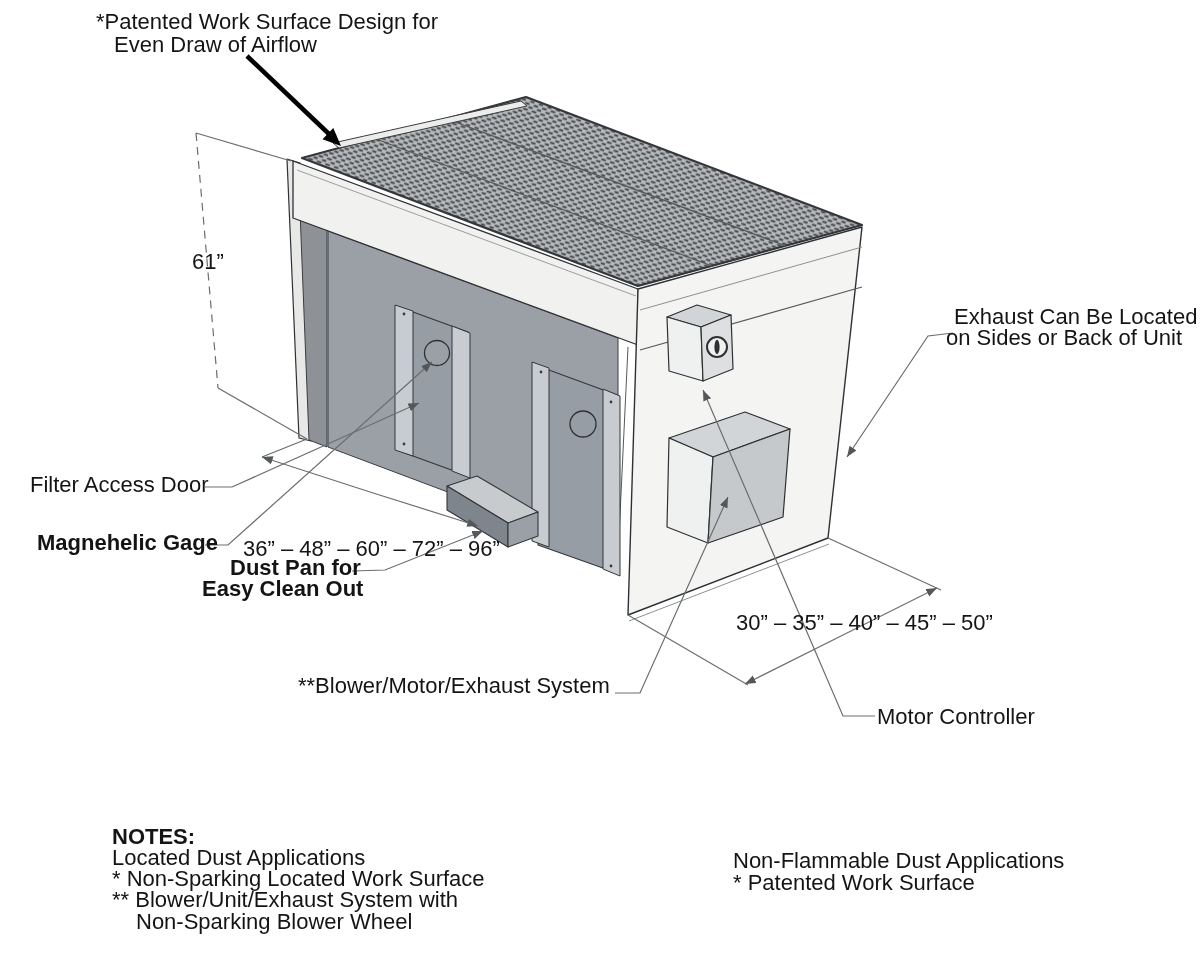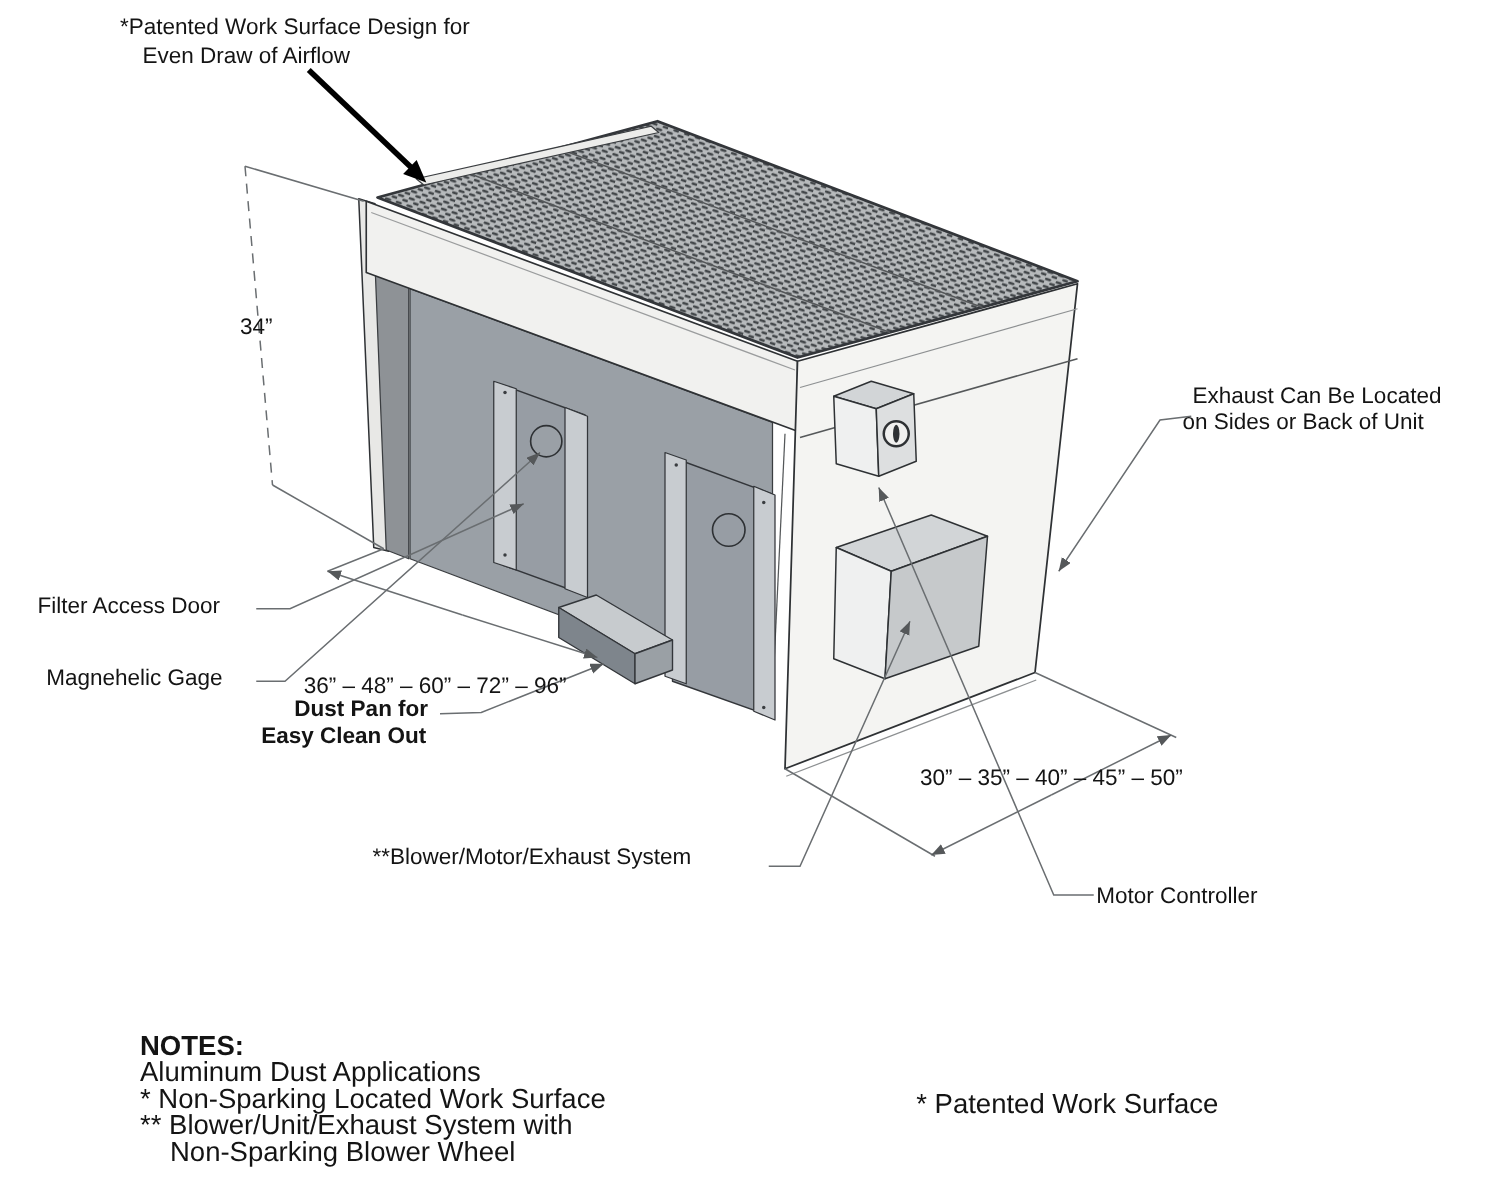--- a/index.html
+++ b/index.html
@@ -1,19 +1,19 @@
 <!DOCTYPE html>
 <html><head>
 <meta charset="utf-8">
 <style>
   html,body{margin:0;padding:0;background:#ffffff;}
   #stage{position:relative;width:1200px;height:955px;background:#ffffff;overflow:hidden;
          font-family:"Liberation Sans","DejaVu Sans",sans-serif;color:#141414;}
   #drawing{position:absolute;left:0;top:0;}
-  .lbl{position:absolute;font-size:18px;line-height:21px;color:#141414;white-space:nowrap;}
+  .lbl{position:absolute;font-size:22px;line-height:21px;color:#141414;white-space:nowrap;}
   .ctr{text-align:center;font-weight:bold;}
   .notes{font-size:22px;text-align:right;}
   .bold{font-weight:bold;}
 </style>
 </head>
 <body>
 
 <div id="stage">
 
   <svg id="drawing" width="1200" height="955" viewBox="0 0 1200 955" xmlns="http://www.w3.org/2000/svg">
@@ -119,40 +119,41 @@
 
     <g>
       <line x1="247" y1="56" x2="329" y2="134" stroke="#000000" stroke-width="4.5"></line>
       <polygon points="341,146 322.5,139.2 333.3,128.0" fill="#000000"></polygon>
     </g>
   </svg>
 
   <div class="lbl" style="left:96px;top:11px;">*Patented Work Surface Design for</div>
   <div class="lbl" style="left:114px;top:34px;">Even Draw of Airflow</div>
 
-  <div class="lbl" style="left:192px;top:251px;">34”</div>
+  <div class="lbl" style="left:192px;top:251px;">61”</div>
 
   <div class="lbl" style="left:30px;top:474px;">Filter Access Door</div>
-  <div class="lbl" style="left:37px;top:532px;">Magnehelic Gage</div>
+  <div class="lbl" style="left:37px;top:532px;font-weight:bold;">Magnehelic Gage</div>
 
   <div class="lbl" style="left:243px;top:518px;margin-top:20px;">36” – 48” – 60” – 72” – 96”</div>
 
   <div class="lbl ctr" style="left:230px;top:557px;width:118px;">Dust Pan for</div>
   <div class="lbl ctr" style="left:202px;top:578px;width:146px;">Easy Clean Out</div>
 
   <div class="lbl" style="left:298px;top:675px;">**Blower/Motor/Exhaust System</div>
 
   <div class="lbl" style="left:736px;top:612px;">30” – 35” – 40” – 45” – 50”</div>
 
   <div class="lbl" style="left:877px;top:706px;">Motor Controller</div>
 
   <div class="lbl" style="left:954px;top:306px;">Exhaust Can Be Located</div>
   <div class="lbl" style="left:946px;top:327px;">on Sides or Back of Unit</div>
 
   <div class="lbl notes bold" style="left:112px;top:826px;">NOTES:</div>
-  <div class="lbl notes" style="left:112px;top:847px;">Aluminum Dust Applications</div>
+  <div class="lbl notes" style="left:112px;top:847px;">Located Dust Applications</div>
   <div class="lbl notes" style="left:112px;top:868px;">* Non-Sparking Located Work Surface</div>
   <div class="lbl notes" style="left:112px;top:889px;">** Blower/Unit/Exhaust System with</div>
   <div class="lbl notes" style="left:136px;top:911px;">Non-Sparking Blower Wheel</div>
 
+  <div class="lbl notes" style="left:733px;top:850px;">Non-Flammable Dust Applications</div>
   <div class="lbl notes" style="left:733px;top:872px;">* Patented Work Surface</div>
 
 </div>
 
 </body></html>

